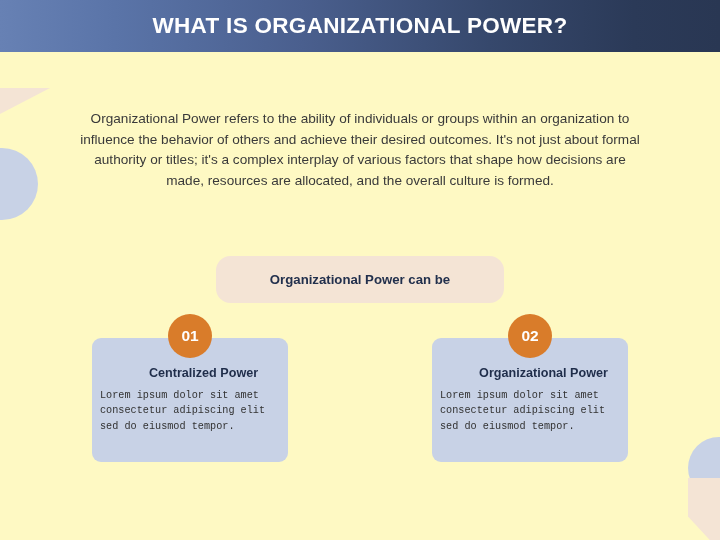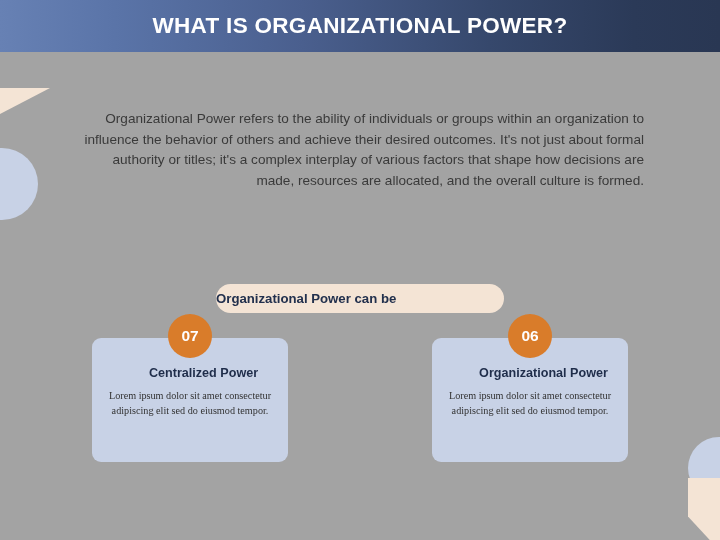--- a/index.html
+++ b/index.html
@@ -14,21 +14,21 @@
     font-family: "Liberation Sans", sans-serif;
     position: relative;
   }
 
   #slide {
     position: absolute;
     left: 0;
     top: 0;
     width: 720px;
     height: 540px;
-    background: #a3a3a3;
+    background: #fef9c3;
     overflow: hidden;
   }
 
   
   .deco { position: absolute; }
 
   #deco-triangle-topleft {
     left: -46px;
     top: 88px;
     width: 0;
@@ -84,39 +84,39 @@
     line-height: 1;
     white-space: nowrap;
   }
 
   
   #intro-paragraph {
     position: absolute;
     left: 76px;
     top: 109px;
     width: 568px;
-    text-align: right;
+    text-align: center;
     color: #3a3a3a;
     font-size: 13.6px;
     line-height: 20.5px;
     font-family: "Liberation Sans", sans-serif;
   }
 
   
   #pill-badge {
     position: absolute;
     left: 216px;
     top: 256px;
     width: 288px;
-    height: 29px;
+    height: 47px;
     background: #f4e4d5;
     border-radius: 14.5px;
     display: flex;
     align-items: center;
-    margin-top: 28px;
+    justify-content: center;
   }
   #pill-badge-label {
     color: #22304d;
     font-size: 13.2px;
     font-weight: bold;
     font-family: "Liberation Sans", sans-serif;
     white-space: nowrap;
   }
 
   
@@ -161,25 +161,25 @@
     color: #1f2d4a;
     font-size: 12.6px;
     font-weight: bold;
     font-family: "Liberation Sans", sans-serif;
   }
   .card-body {
     position: absolute;
     top: 50px;
     left: 8px;
     width: 180px;
-    text-align: center;
+    text-align: left;
     color: #323232;
     font-size: 10.2px;
     line-height: 15.4px;
-    font-family: Liberation Serif, serif;
+    font-family: Liberation Mono, monospace;
   }
 </style>
 </head>
 <body>
 
 <div id="slide">
 
   <div class="deco" id="deco-triangle-topleft"></div>
   <div class="deco" id="deco-circle-left"></div>
   <div class="deco" id="deco-circle-bottomright"></div>
@@ -190,27 +190,27 @@
   </div>
 
   <div id="intro-paragraph">Organizational Power refers to the ability of individuals or groups within an organization to influence the behavior of others and achieve their desired outcomes. It's not just about formal authority or titles; it's a complex interplay of various factors that shape how decisions are made, resources are allocated, and the overall culture is formed.</div>
 
   <div id="pill-badge">
     <span id="pill-badge-label">Organizational Power can be</span>
   </div>
 
   <div class="card" id="card-0">
     <div class="card-badge">
-      <span class="card-badge-number">07</span>
+      <span class="card-badge-number">01</span>
     </div>
     <div class="card-title">Centralized Power</div>
     <div class="card-body">Lorem ipsum dolor sit amet consectetur adipiscing elit sed do eiusmod tempor.</div>
   </div>
 
   <div class="card" id="card-1">
     <div class="card-badge">
-      <span class="card-badge-number">06</span>
+      <span class="card-badge-number">02</span>
     </div>
     <div class="card-title">Organizational Power</div>
     <div class="card-body">Lorem ipsum dolor sit amet consectetur adipiscing elit sed do eiusmod tempor.</div>
   </div>
 
 </div>
 
 </body></html>

